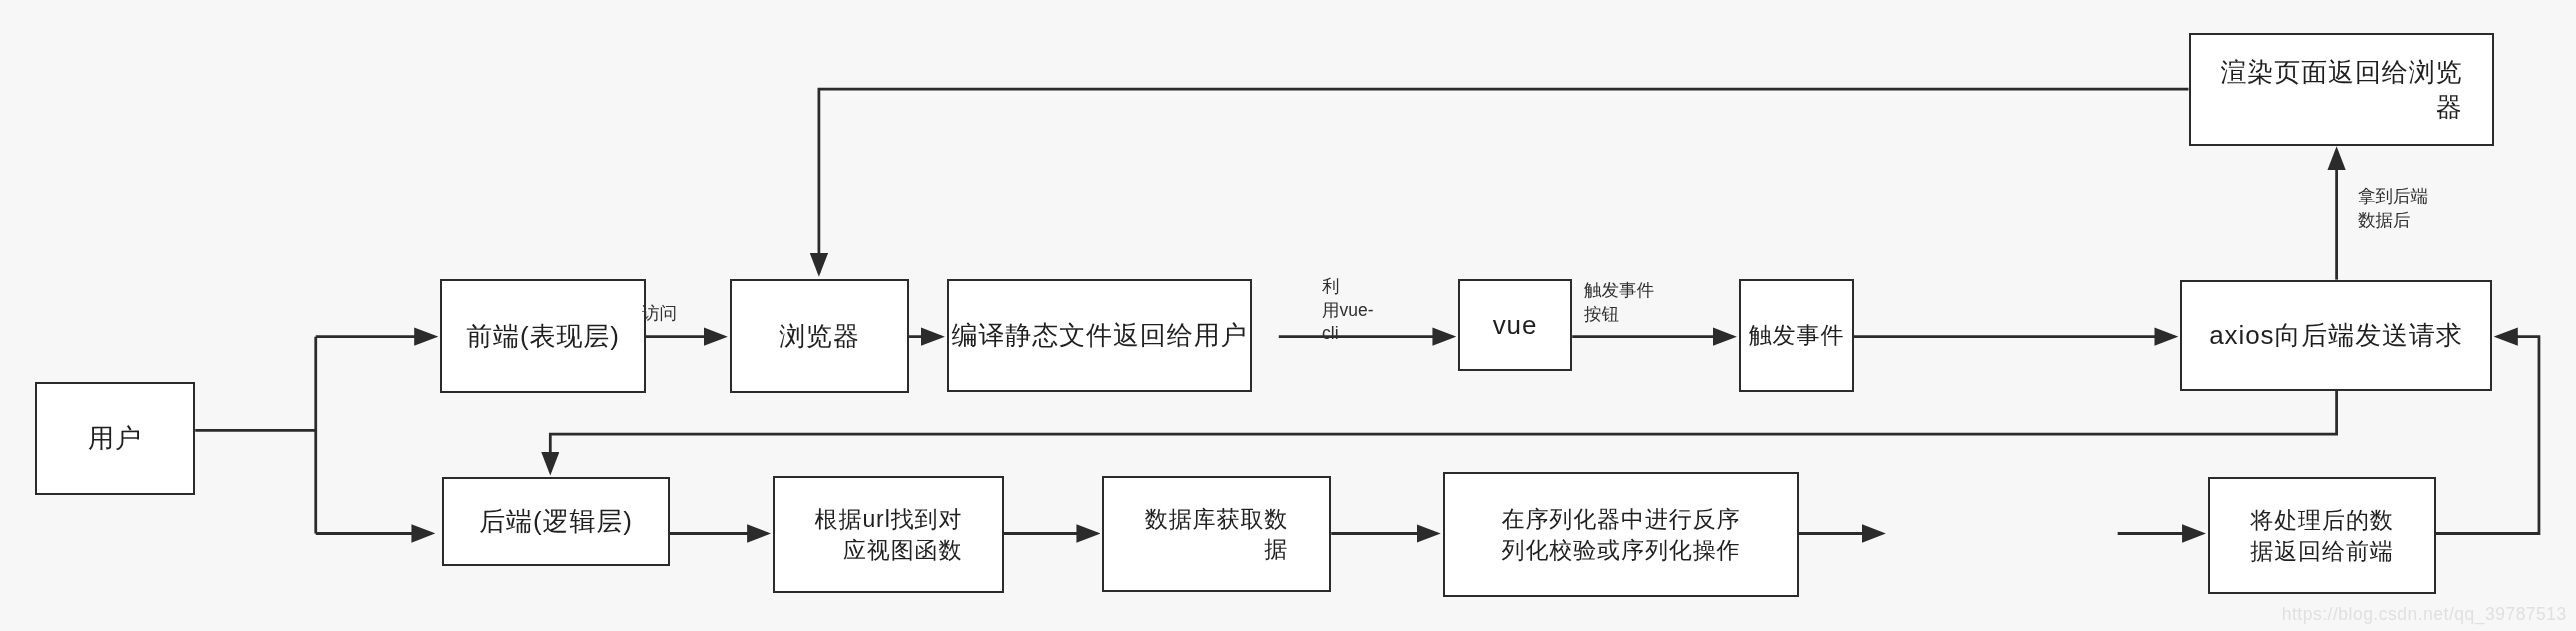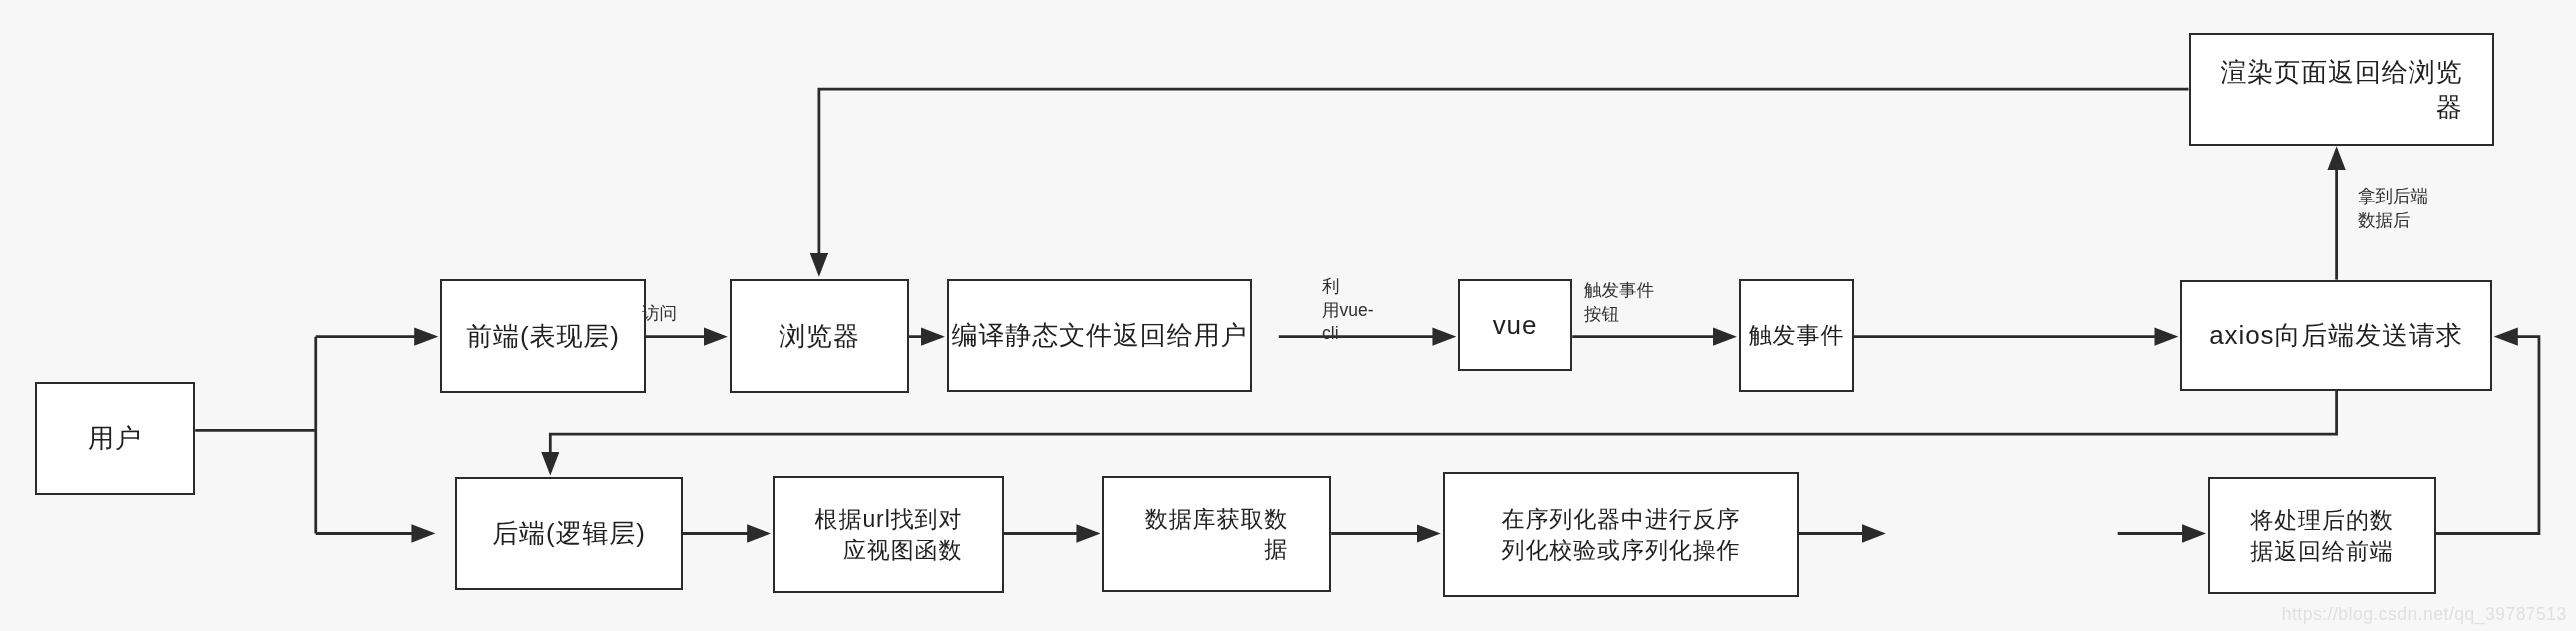--- a/index.html
+++ b/index.html
@@ -89,21 +89,21 @@
   <div class="node" style="left:35px;top:382px;width:160px;height:113px">用户</div>
   <div class="node" style="left:440px;top:279px;width:206px;height:114px">前端(表现层)</div>
   <div class="node" style="left:730px;top:279px;width:179px;height:114px">浏览器</div>
   <div class="node" style="left:947px;top:279px;width:305px;height:113px">编译静态文件返回给用户</div>
   <div class="node" style="left:1458px;top:279px;width:114px;height:92px">vue</div>
   <div class="node small" style="left:1739px;top:279px;width:115px;height:113px">触发事件</div>
   <div class="node" style="left:2180px;top:280px;width:312px;height:111px">axios向后端发送请求</div>
   <div class="node" style="left:2189px;top:33px;width:305px;height:113px">渲染页面返回给浏览
 器</div>
 
-  <div class="node" style="left:455px;top:477px;width:228px;height:113px">后端(逻辑层)</div>
+  <div class="node" style="left:442px;top:477px;width:228px;height:89px">后端(逻辑层)</div>
   <div class="node small" style="left:773px;top:476px;width:231px;height:117px">根据url找到对
 应视图函数</div>
   <div class="node small" style="left:1102px;top:476px;width:229px;height:116px">数据库获取数
 据</div>
   <div class="node small" style="left:1443px;top:472px;width:356px;height:125px">在序列化器中进行反序
 列化校验或序列化操作</div>
   <div class="node small" style="left:2208px;top:477px;width:228px;height:117px">将处理后的数
 据返回给前端</div>
 
   <div class="edge-label" style="left:642px;top:302px;width:92px">访问</div>

